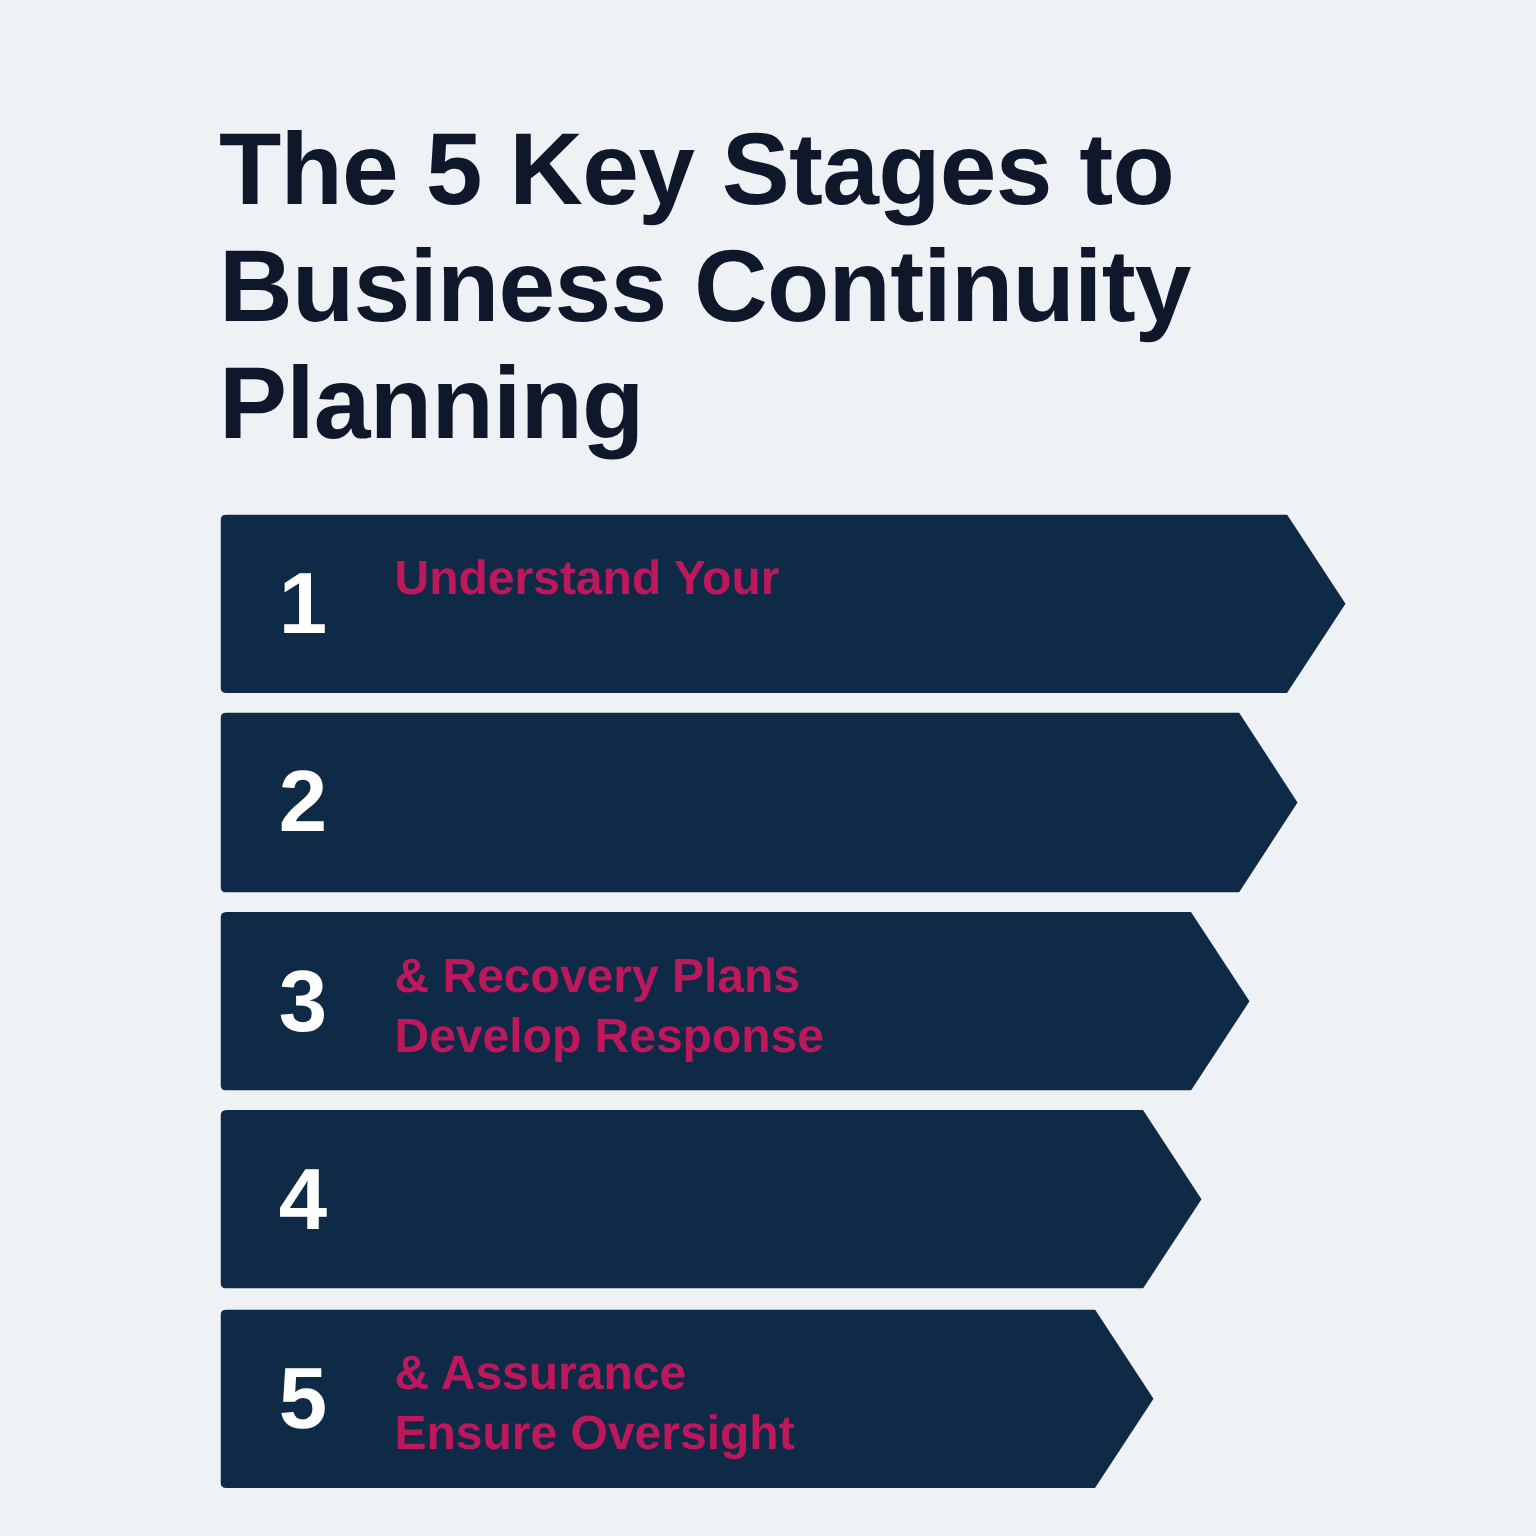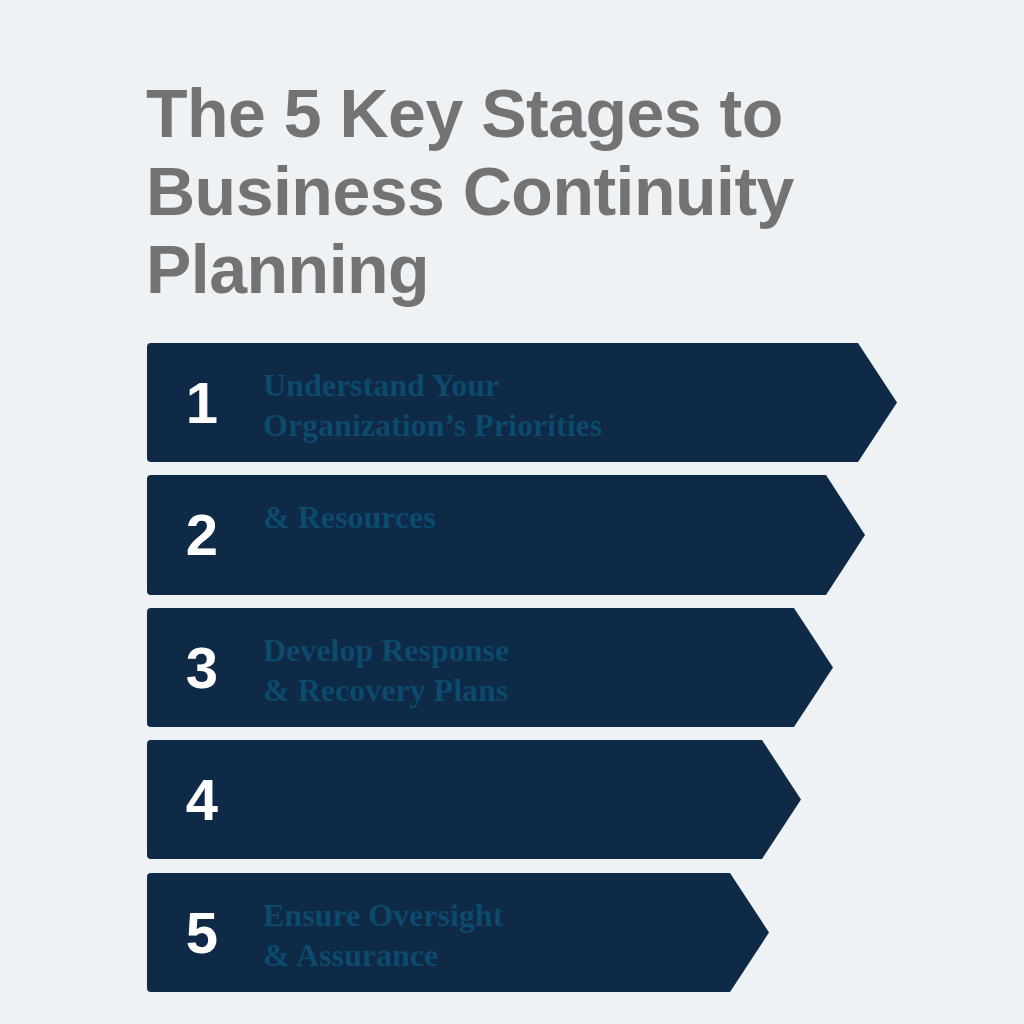--- a/index.html
+++ b/index.html
@@ -1,70 +1,68 @@
 <!DOCTYPE html>
 <html><head>
 <meta charset="utf-8">
 <style>
   html,body{margin:0;padding:0;}
   body{width:1024px;height:1024px;background:#eef2f5;position:relative;overflow:hidden;font-family:"Liberation Sans","DejaVu Sans",sans-serif;}
-  .title{position:absolute;left:146px;top:74px;width:760px;margin:0;font-size:68px;line-height:78px;font-weight:700;color:#737373;letter-spacing:-0.5px;}
+  .title{position:absolute;left:146px;top:74px;width:760px;margin:0;font-size:68px;line-height:78px;font-weight:700;color:#0f172a;letter-spacing:-0.5px;}
   .stage{position:absolute;left:147px;height:119px;}
   .stage svg{position:absolute;left:0;top:0;}
   .num{position:absolute;left:30px;top:0;height:119px;width:50px;display:flex;align-items:center;justify-content:center;color:#fff;font-weight:700;font-size:58px;}
-  .label{position:absolute;left:116px;top:22px;color:#0c4a6e;font-weight:700;font-size:32px;line-height:40px;white-space:nowrap;font-family:Liberation Serif, serif;}
+  .label{position:absolute;left:116px;top:22px;color:#be185d;font-weight:700;font-size:32px;line-height:40px;white-space:nowrap;}
 </style>
 </head>
 <body>
 
 <h1 class="title">The 5 Key Stages to Business Continuity Planning</h1>
 
 <div class="stage" style="top:343px;width:751px;">
   <svg width="751" height="119">
       <path d="M4,0 H711 L750,59.5 L711,119 H4 Q0,119 0,115 V4 Q0,0 4,0 Z" fill="#0f2a47"></path>
     </svg>
   <div class="num">1</div>
   <div class="label">
       <div>Understand Your</div>
-      <div>Organization’s Priorities</div>
     </div>
 </div>
 
 <div class="stage" style="top:475px;width:719px;">
   <svg width="719" height="120">
       <path d="M4,0 H679 L718,60 L679,120 H4 Q0,120 0,116 V4 Q0,0 4,0 Z" fill="#0f2a47"></path>
     </svg>
   <div class="num">2</div>
   <div class="label">
-      <div>&amp; Resources</div>
     </div>
 </div>
 
 <div class="stage" style="top:608px;width:687px;">
   <svg width="687" height="119">
       <path d="M4,0 H647 L686,59.5 L647,119 H4 Q0,119 0,115 V4 Q0,0 4,0 Z" fill="#0f2a47"></path>
     </svg>
   <div class="num">3</div>
   <div class="label">
+      <div>&amp; Recovery Plans</div>
       <div>Develop Response</div>
-      <div>&amp; Recovery Plans</div>
     </div>
 </div>
 
 <div class="stage" style="top:740px;width:655px;">
   <svg width="655" height="119">
       <path d="M4,0 H615 L654,59.5 L615,119 H4 Q0,119 0,115 V4 Q0,0 4,0 Z" fill="#0f2a47"></path>
     </svg>
   <div class="num">4</div>
   <div class="label">
     </div>
 </div>
 
 <div class="stage" style="top:873px;width:623px;">
   <svg width="623" height="119">
       <path d="M4,0 H583 L622,59.5 L583,119 H4 Q0,119 0,115 V4 Q0,0 4,0 Z" fill="#0f2a47"></path>
     </svg>
   <div class="num">5</div>
   <div class="label">
+      <div>&amp; Assurance</div>
       <div>Ensure Oversight</div>
-      <div>&amp; Assurance</div>
     </div>
 </div>
 
 </body></html>

